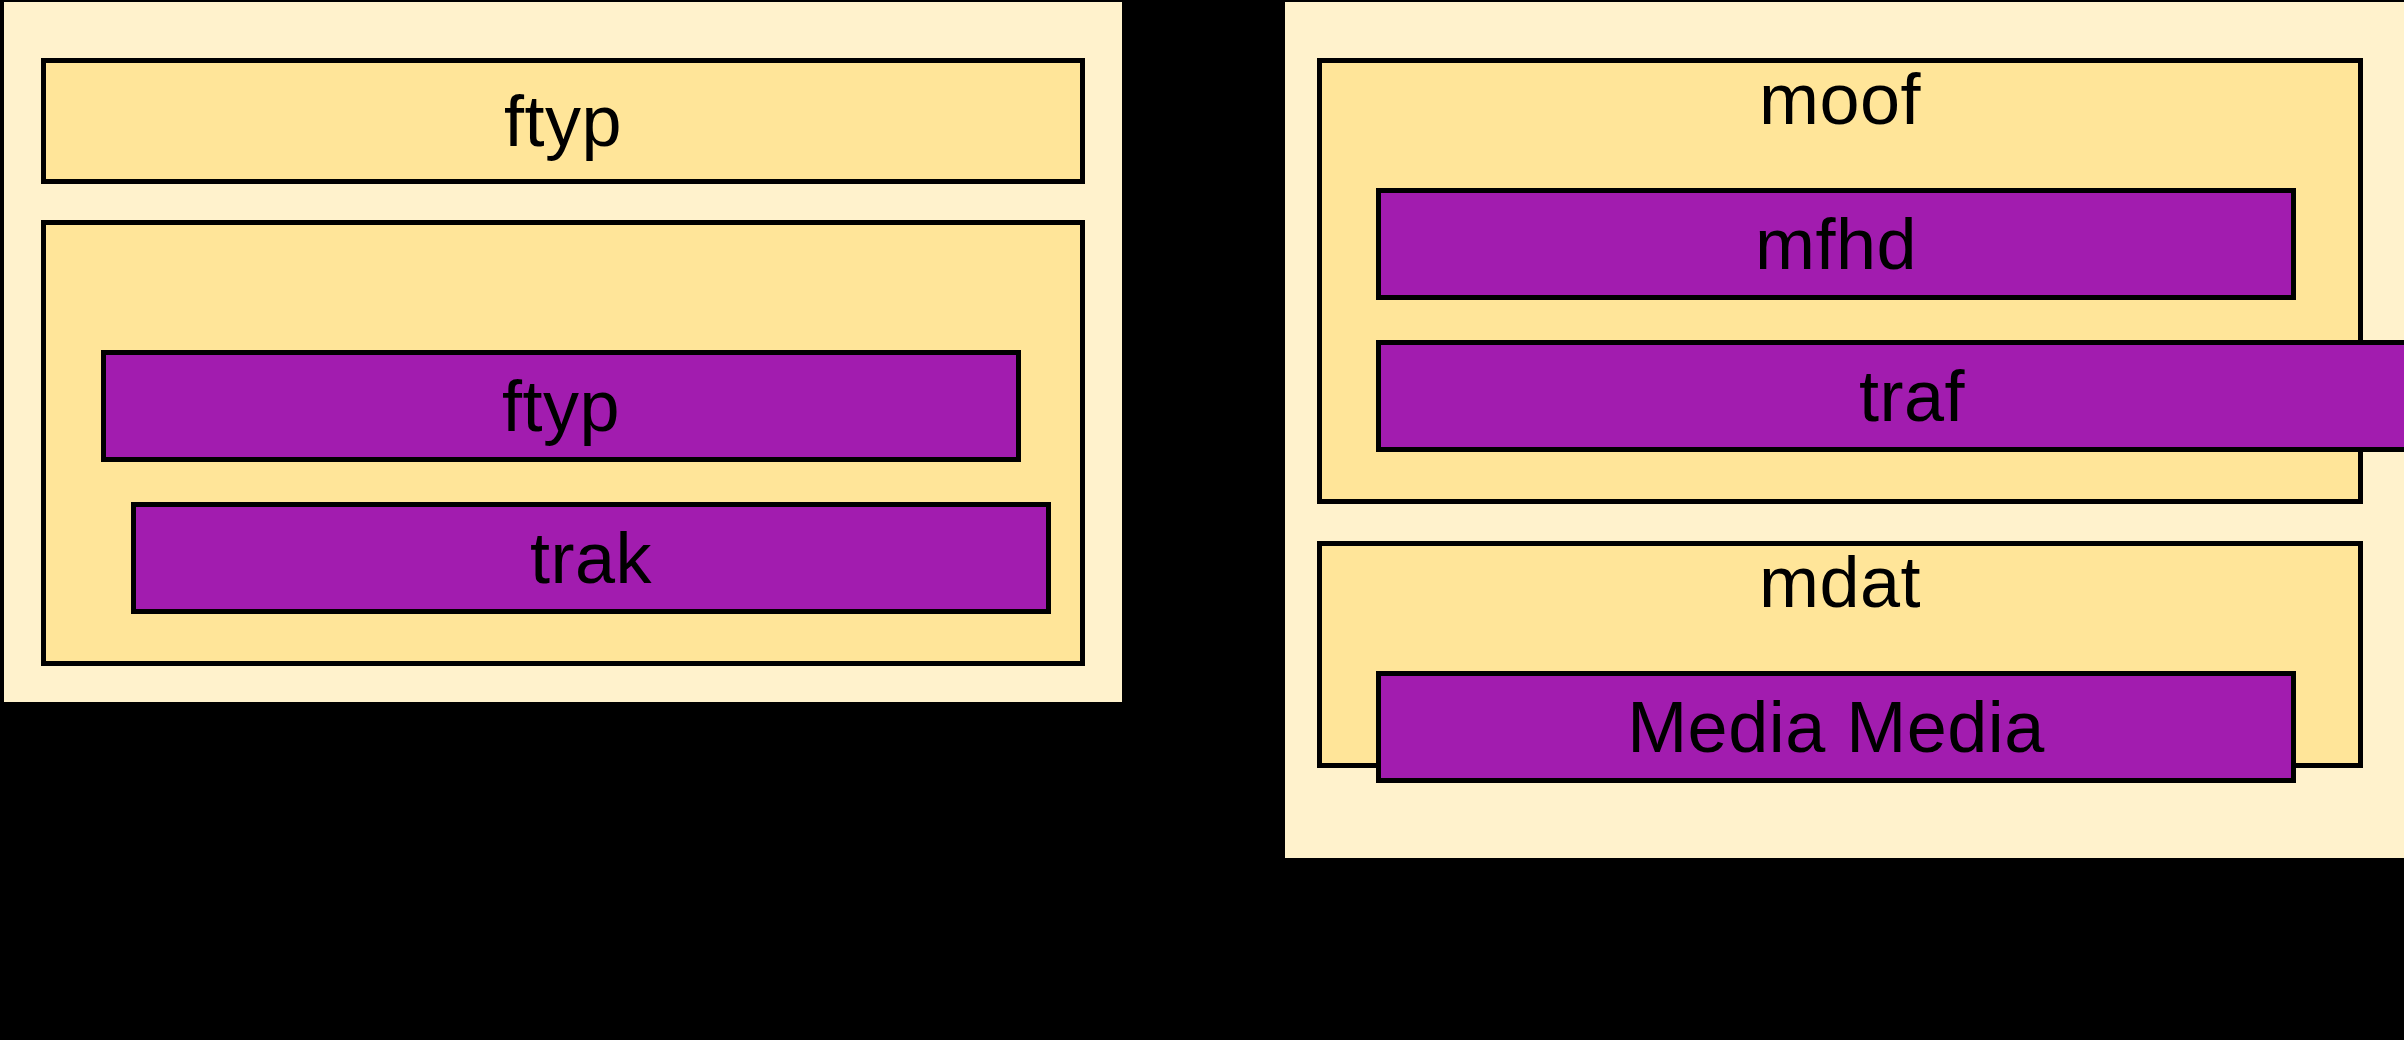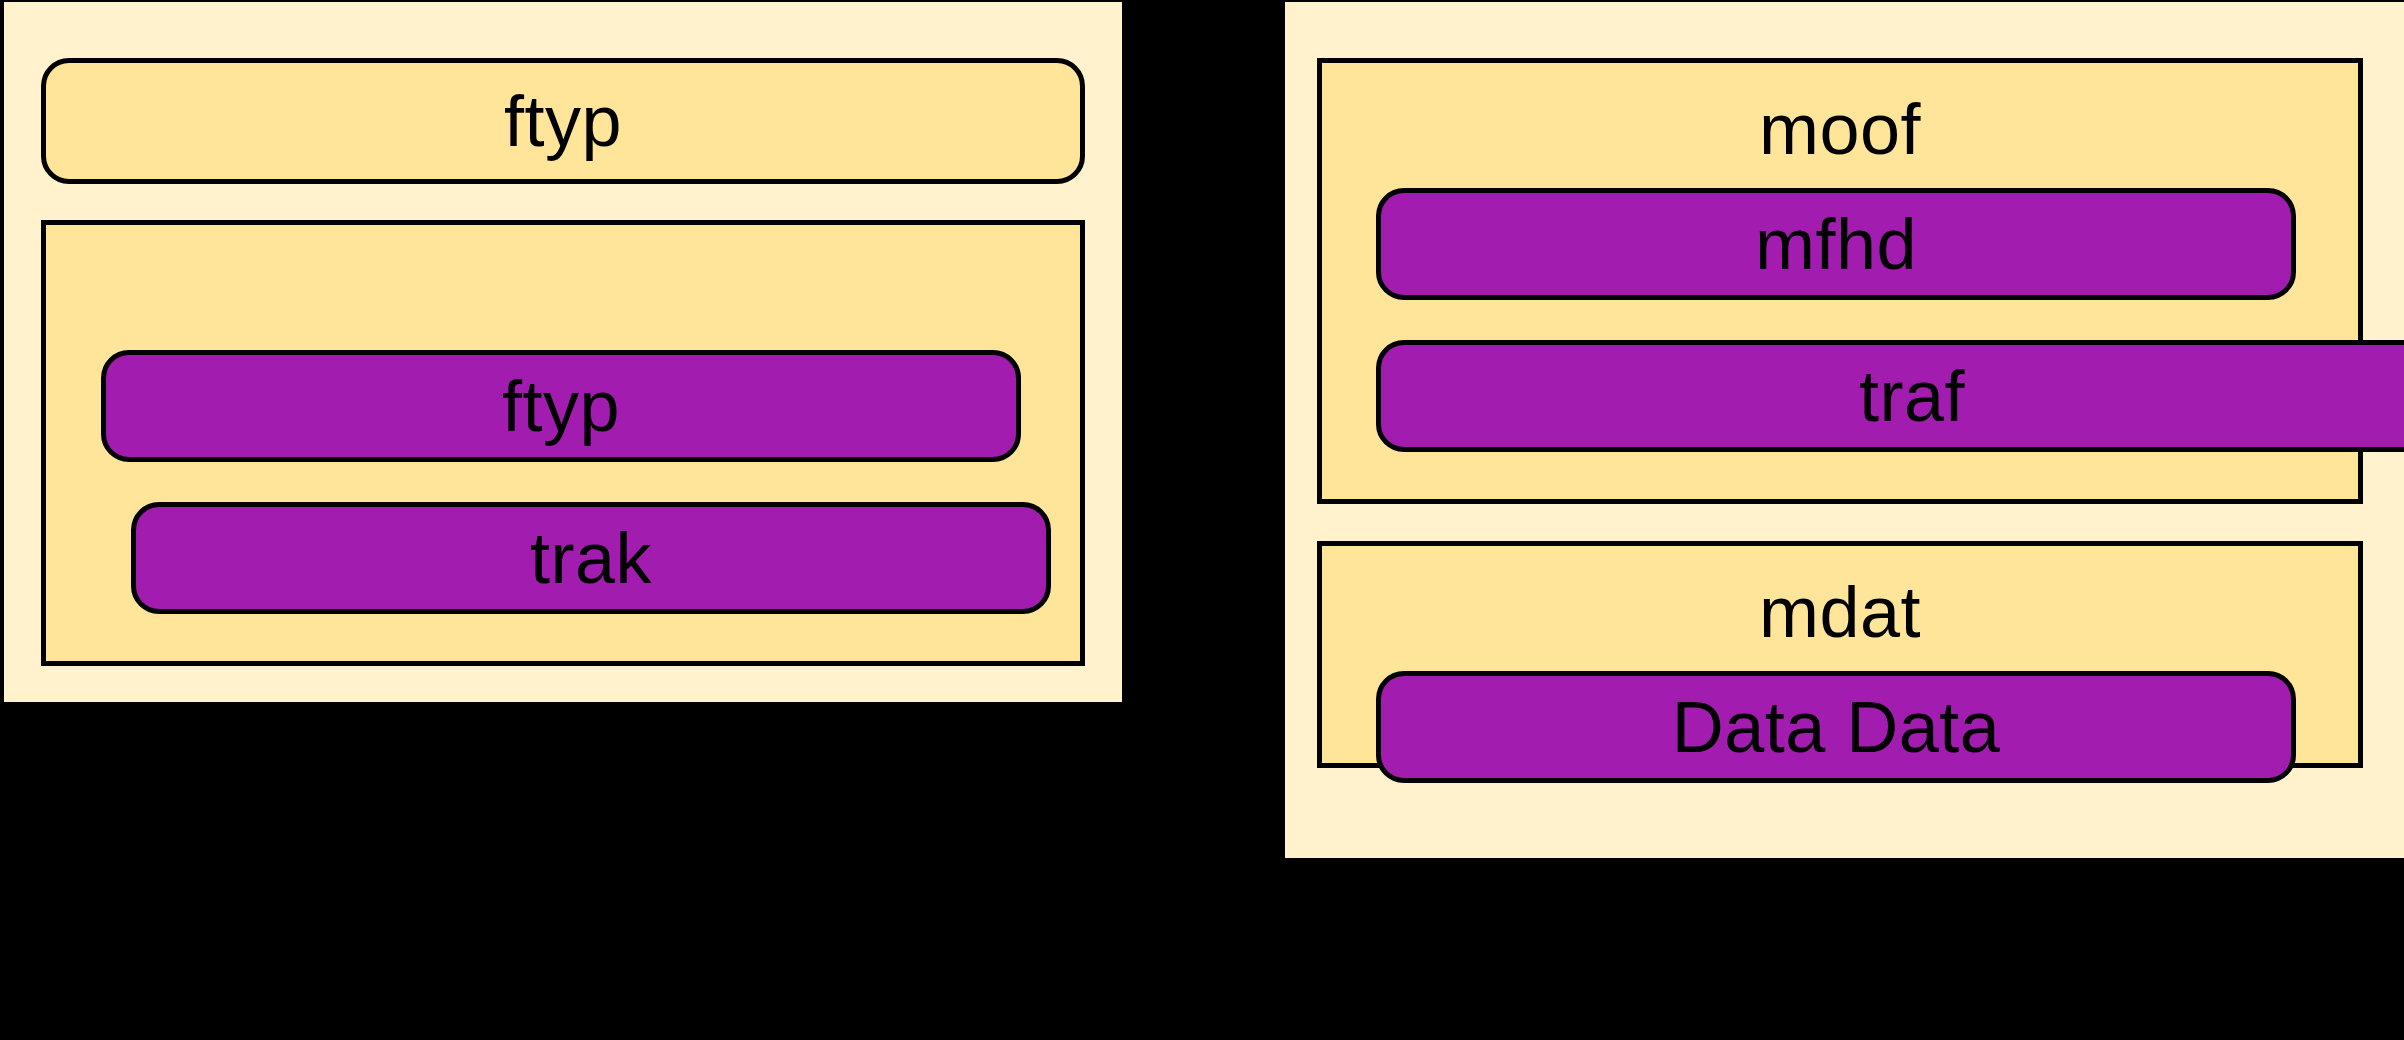--- a/index.html
+++ b/index.html
@@ -46,28 +46,27 @@
 
   
   .lbl-lg   { font-size: 72px; }
   .lbl-md   { font-size: 72px; }
 
   
   .bx.leaf {
     display: flex;
     align-items: center;
     justify-content: center;
-    border-radius: 28px;
   }
   
   .bx.container {
     display: block;
   }
   .bx.container > .bx-label {
-    padding-top: 30px;
+    padding-top: 0;
   }
 </style>
 </head>
 <body>
 
 <div class="panel" style="left:4px; top:2px; width:1118px; height:700px;">
 
   <div class="bx level2 leaf" style="left:37px; top:56px; width:1044px; height:126px;">
     <span class="bx-label lbl-lg">ftyp</span>
   </div>
@@ -95,16 +94,16 @@
 
     <div class="bx level3 leaf" style="left:54px; top:277px; width:1072px; height:112px;">
       <span class="bx-label lbl-md">traf</span>
     </div>
   </div>
 
   <div class="bx level2 container" style="left:32px; top:539px; width:1046px; height:227px;">
     <span class="bx-label lbl-lg">mdat</span>
 
     <div class="bx level3 leaf" style="left:54px; top:125px; width:920px; height:112px;">
-      <span class="bx-label lbl-md">Data Data</span>
+      <span class="bx-label lbl-md">Media Media</span>
     </div>
   </div>
 </div>
 
 </body></html>

